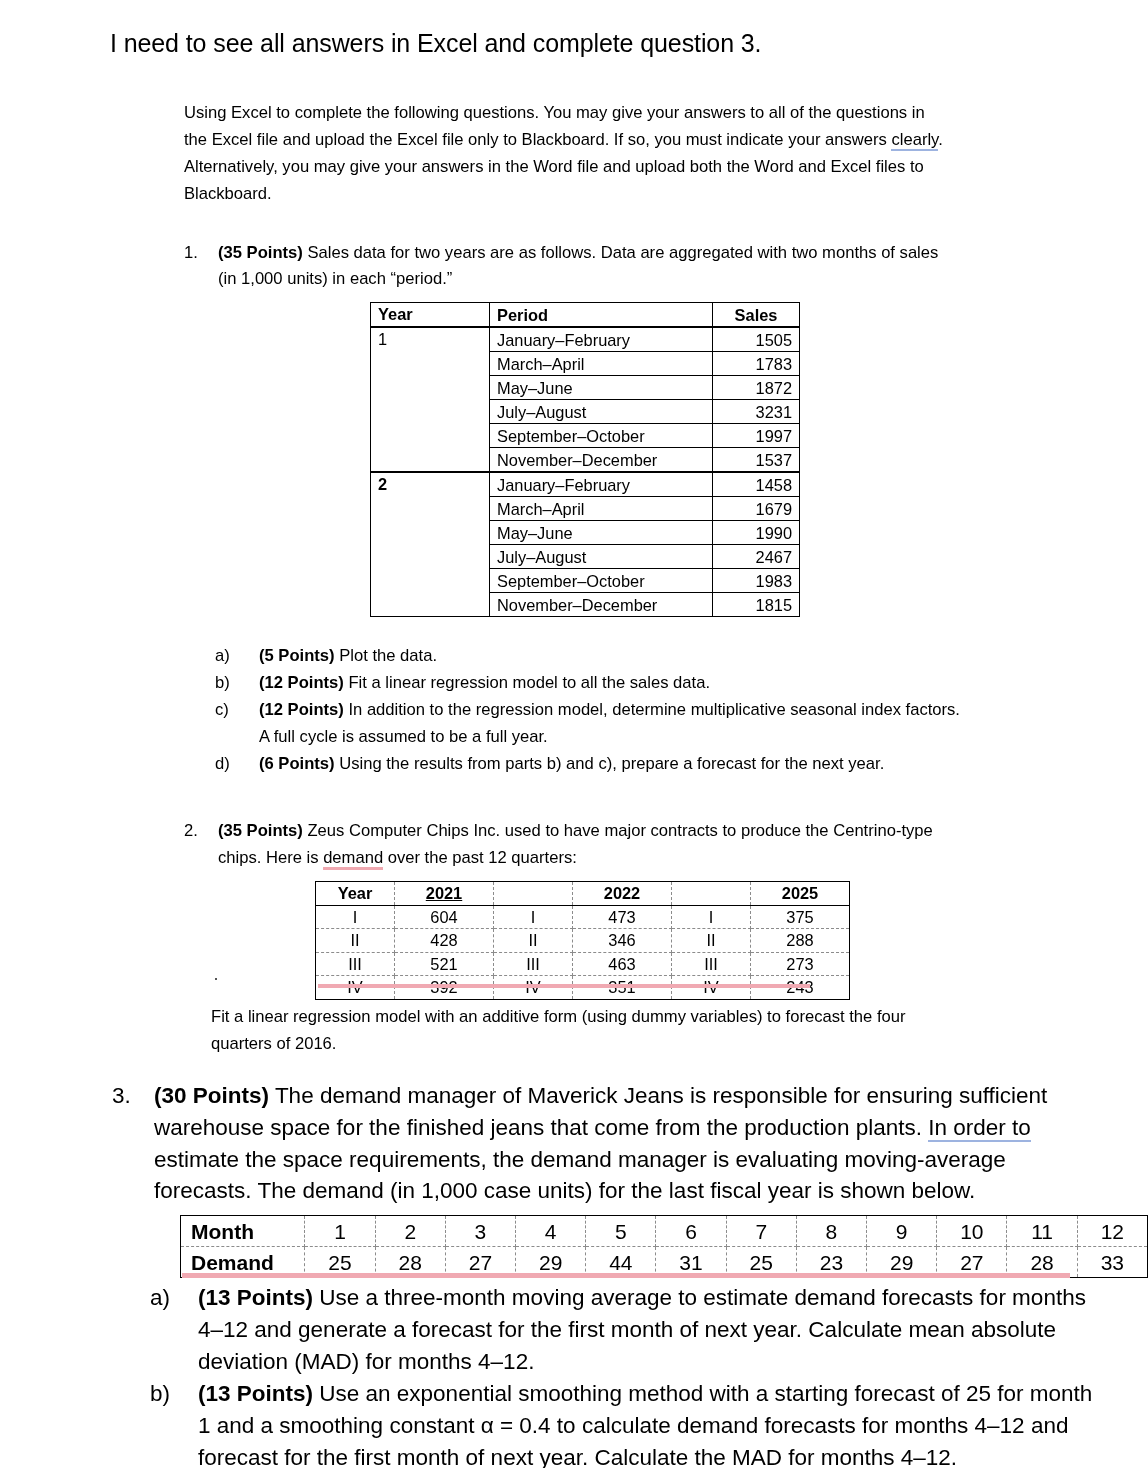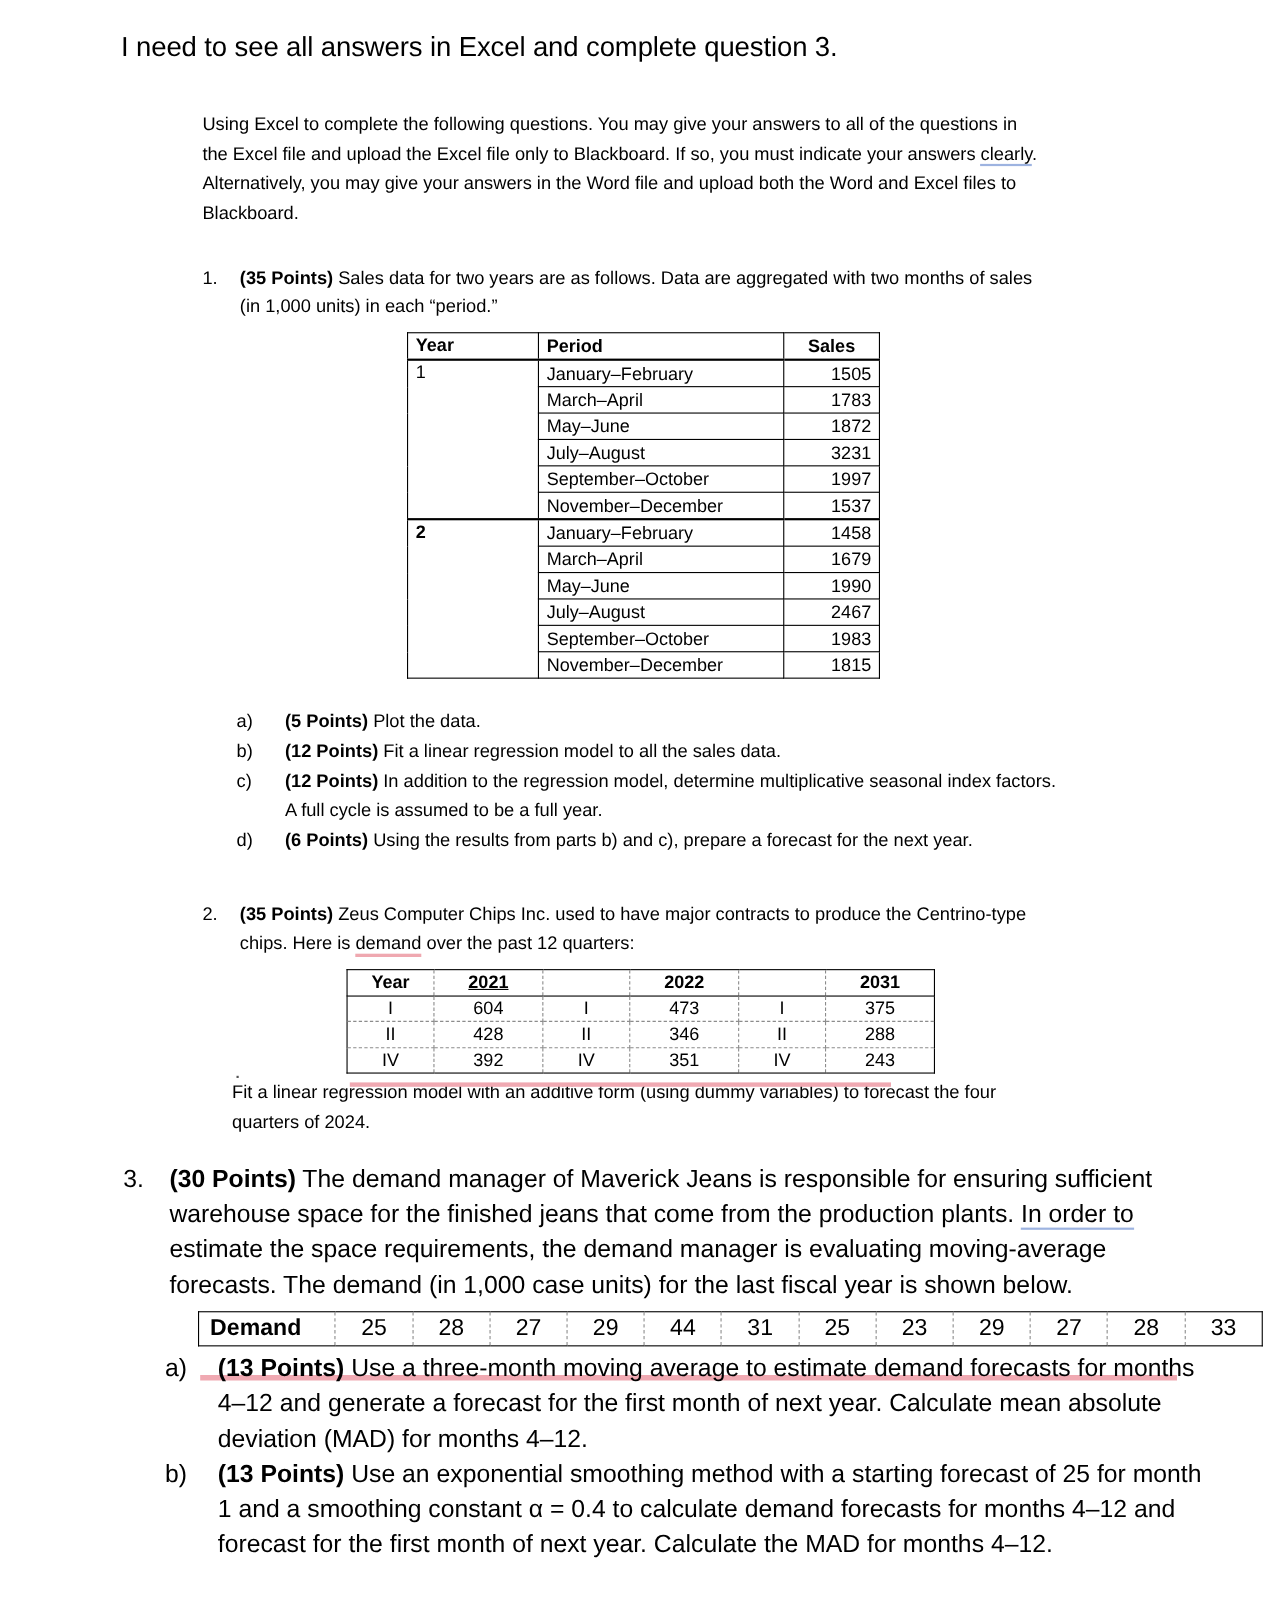--- a/index.html
+++ b/index.html
@@ -318,63 +318,86 @@
 
   <div class="qtr-wrap">
     <table class="qtr-table">
       <thead>
         <tr>
           <th class="qtr-rom">Year</th>
           <th class="qtr-val" style="text-align:center;text-decoration:underline;">2021</th>
           <th class="qtr-rom"></th>
           <th class="qtr-val" style="text-align:center !important;">2022</th>
           <th class="qtr-rom"></th>
-          <th class="qtr-val" style="text-align:center !important;">2031</th>
+          <th class="qtr-val" style="text-align:center !important;">2025</th>
         </tr>
       </thead>
       <tbody>
         <tr>
           <td class="qtr-rom">I</td>
           <td class="qtr-val">604</td>
           <td class="qtr-rom">I</td>
           <td class="qtr-val">473</td>
           <td class="qtr-rom">I</td>
           <td class="qtr-val">375</td>
         </tr>
         <tr>
           <td class="qtr-rom">II</td>
           <td class="qtr-val">428</td>
           <td class="qtr-rom">II</td>
           <td class="qtr-val">346</td>
           <td class="qtr-rom">II</td>
           <td class="qtr-val">288</td>
         </tr>
         <tr>
+          <td class="qtr-rom">III</td>
+          <td class="qtr-val">521</td>
+          <td class="qtr-rom">III</td>
+          <td class="qtr-val">463</td>
+          <td class="qtr-rom">III</td>
+          <td class="qtr-val">273</td>
+        </tr>
+        <tr>
           <td class="qtr-rom">IV</td>
           <td class="qtr-val">392</td>
           <td class="qtr-rom">IV</td>
           <td class="qtr-val">351</td>
           <td class="qtr-rom">IV</td>
           <td class="qtr-val">243</td>
         </tr>
       </tbody>
     </table>
     <div class="pink-bar-q2"></div>
   </div>
 
-  <p class="intro" style="margin-top:4px; margin-left:211px; width:740px;">Fit a linear regression model with an additive form (using dummy variables) to forecast the four quarters of 2024.</p>
+  <p class="intro" style="margin-top:4px; margin-left:211px; width:740px;">Fit a linear regression model with an additive form (using dummy variables) to forecast the four quarters of 2016.</p>
 
   <div class="q3-block" style="margin-top:22px;">
     <span class="q3-num">3.</span>
     <div class="q3-body"><b>(30 Points)</b><span> The demand manager of Maverick Jeans is responsible for ensuring sufficient warehouse space for the finished jeans that come from the production plants. </span><span class="underline-blue">In order to</span><span> estimate the space requirements, the demand manager is evaluating moving-average forecasts. The demand (in 1,000 case units) for the last fiscal year is shown below.</span></div>
   </div>
 
   <div class="md-wrap">
     <table class="md-table">
       <tbody>
+          <tr>
+        <td class="md-label">Month</td>
+        <td class="md-cell">1</td>
+        <td class="md-cell">2</td>
+        <td class="md-cell">3</td>
+        <td class="md-cell">4</td>
+        <td class="md-cell">5</td>
+        <td class="md-cell">6</td>
+        <td class="md-cell">7</td>
+        <td class="md-cell">8</td>
+        <td class="md-cell">9</td>
+        <td class="md-cell">10</td>
+        <td class="md-cell">11</td>
+        <td class="md-cell">12</td>
+      </tr>
       <tr>
         <td class="md-label">Demand</td>
         <td class="md-cell">25</td>
         <td class="md-cell">28</td>
         <td class="md-cell">27</td>
         <td class="md-cell">29</td>
         <td class="md-cell">44</td>
         <td class="md-cell">31</td>
         <td class="md-cell">25</td>
         <td class="md-cell">23</td>

